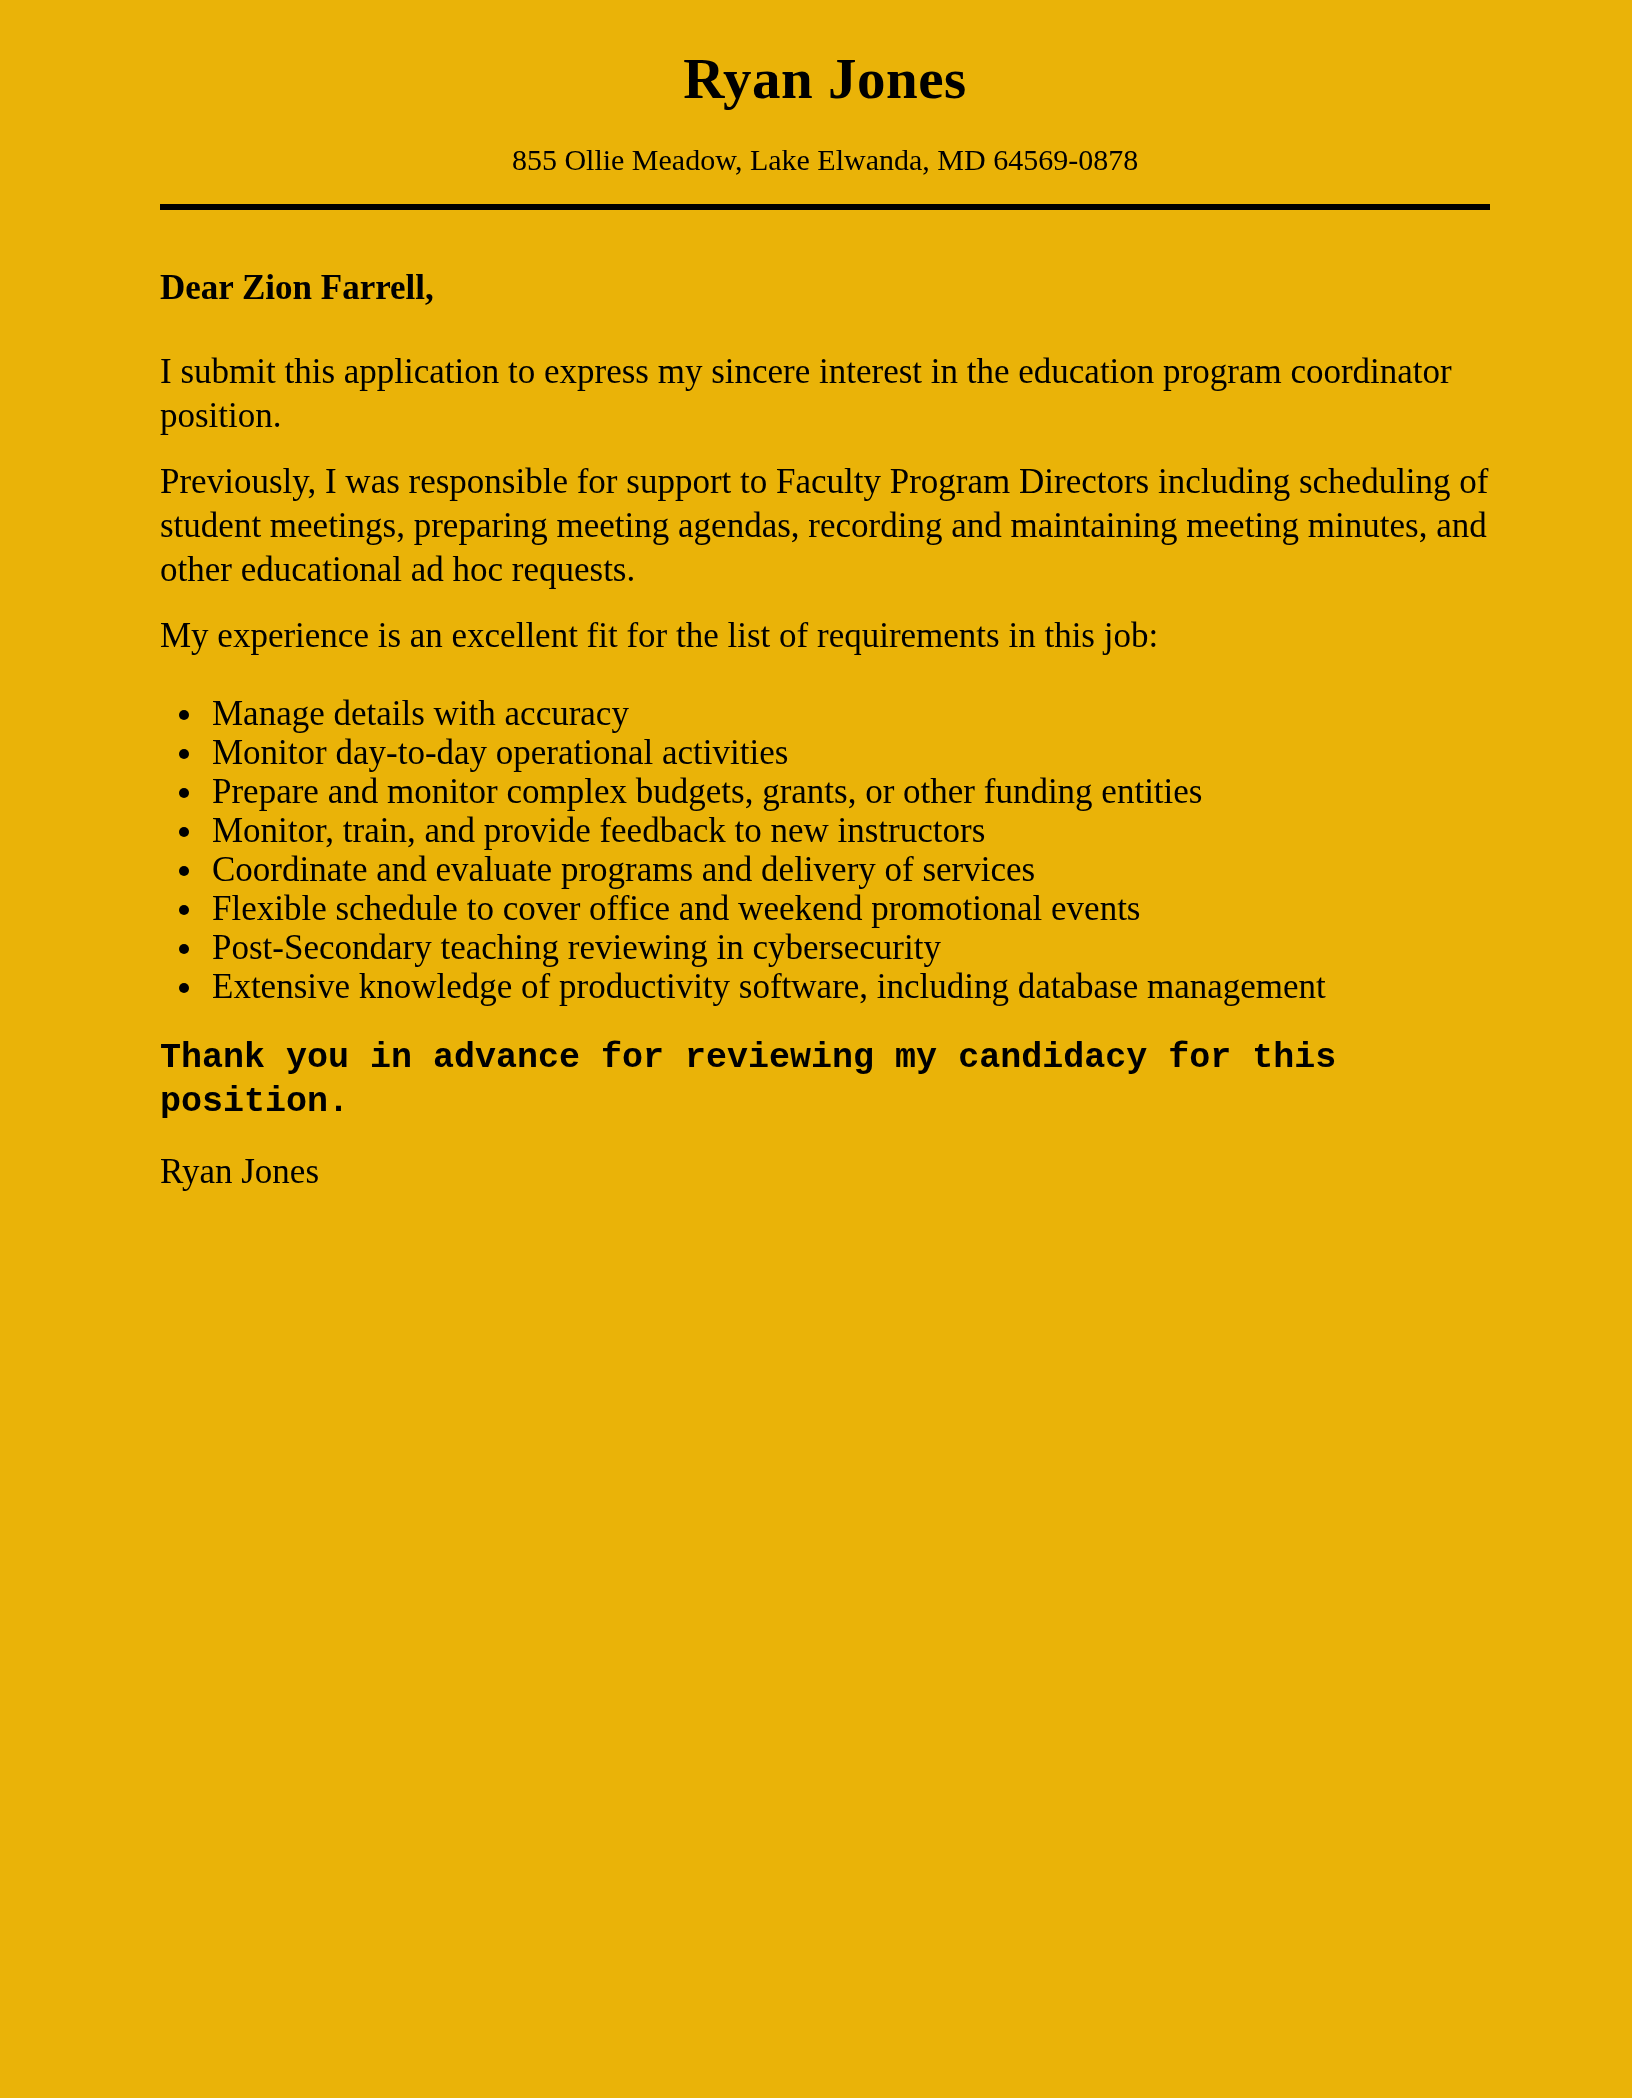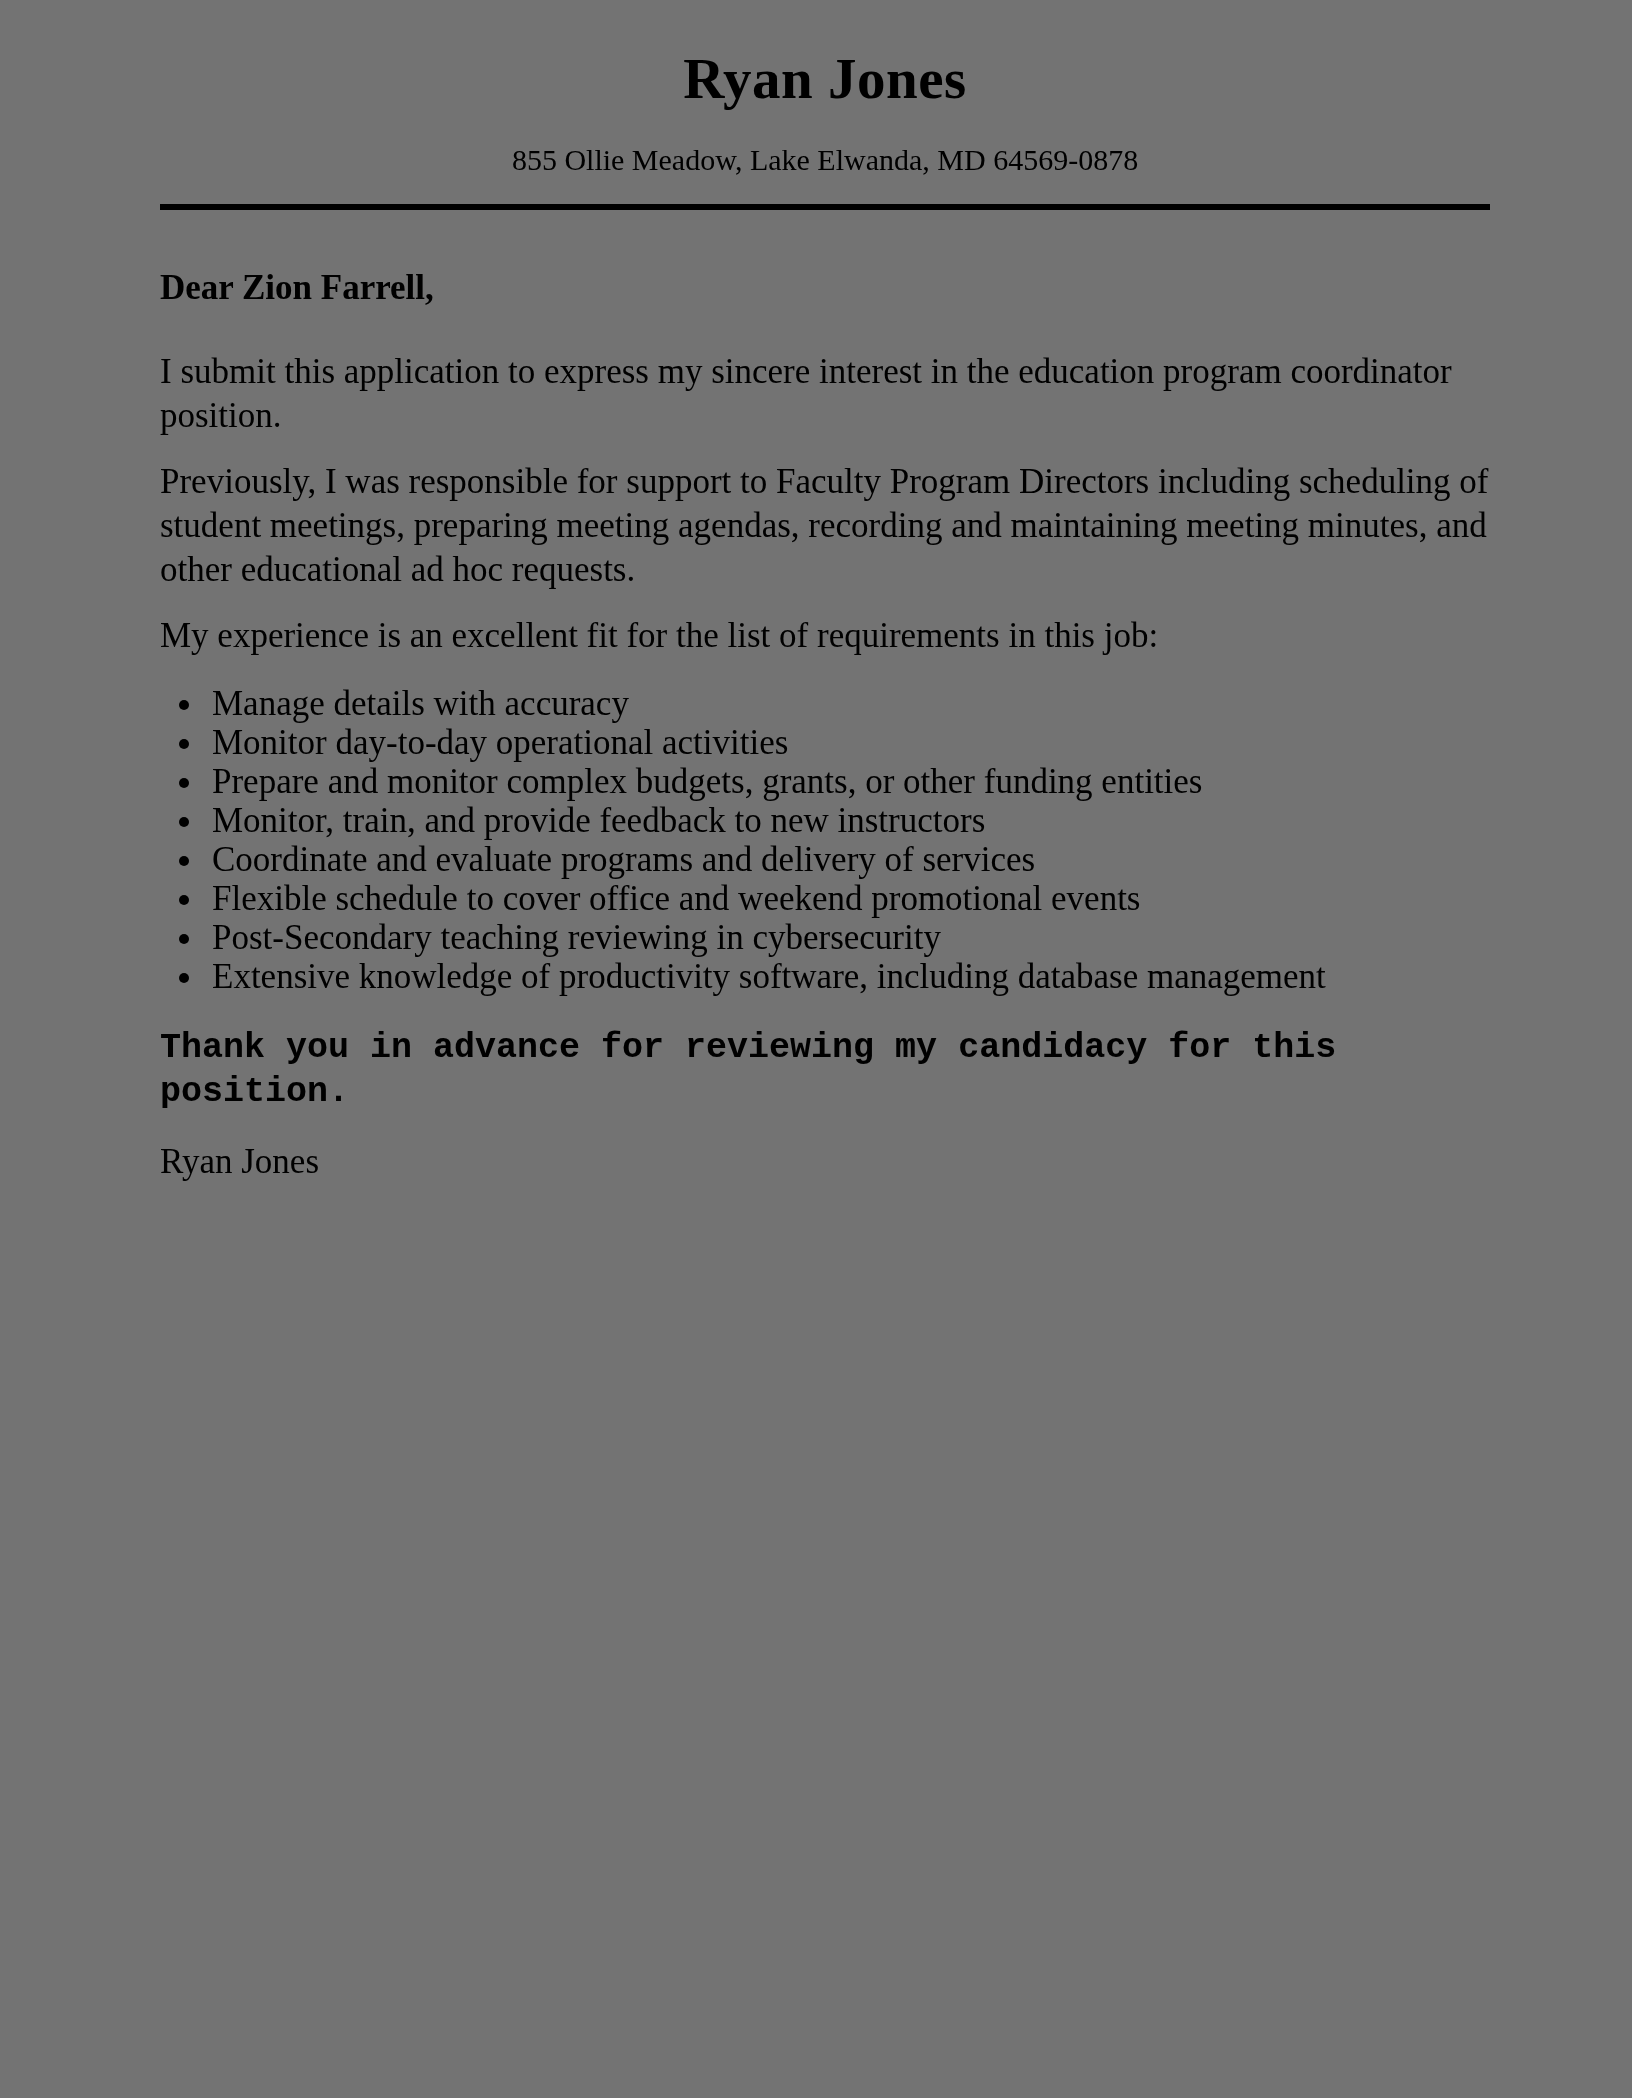--- a/index.html
+++ b/index.html
@@ -2,21 +2,21 @@
 <html><head>
 <meta charset="utf-8">
 <style>
   * { margin: 0; padding: 0; box-sizing: border-box; }
   html, body { background: #ffffff; }
   .page {
     position: relative;
     width: 1632px;
     height: 2098px;
     margin: 0 auto;
-    background: #737373;
+    background: #eab308;
     color: #000000;
     font-family: "Liberation Serif", serif;
     padding: 40px 142px 0 160px;
     overflow: hidden;
   }
   .letter-header { text-align: center; }
   .applicant-name {
     font-size: 57px;
     font-weight: bold;
     line-height: 1.15;
@@ -35,21 +35,21 @@
     border-top: 6px solid #000000;
     margin: 0 0 56px 0;
   }
   .body-text { font-size: 35px; line-height: 44px; }
   .greeting {
     font-weight: bold;
     margin-bottom: 40px;
   }
   .paragraph { margin-bottom: 22px; }
   .requirements-list {
-    margin: 26px 0 30px 0;
+    margin: 36px 0 30px 0;
     padding-left: 46px;
     list-style-type: disc;
   }
   .requirements-list li {
     line-height: 39px;
     padding-left: 6px;
   }
   .closing-statement {
     font-weight: bold;
     margin-top: 30px;

